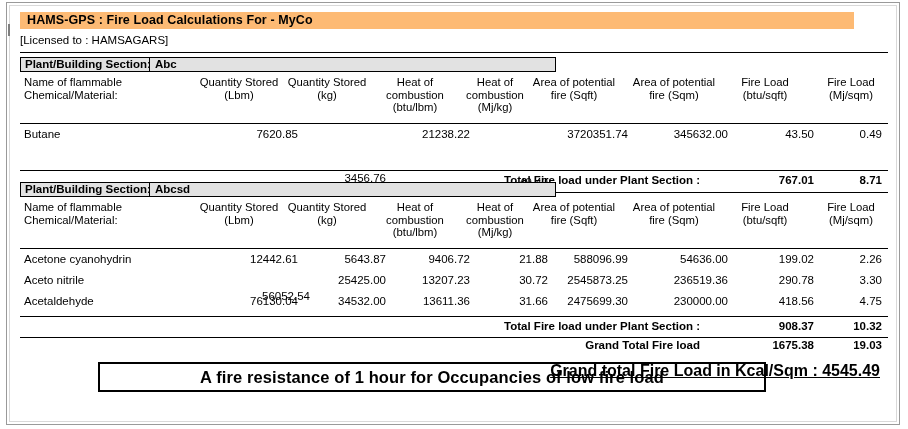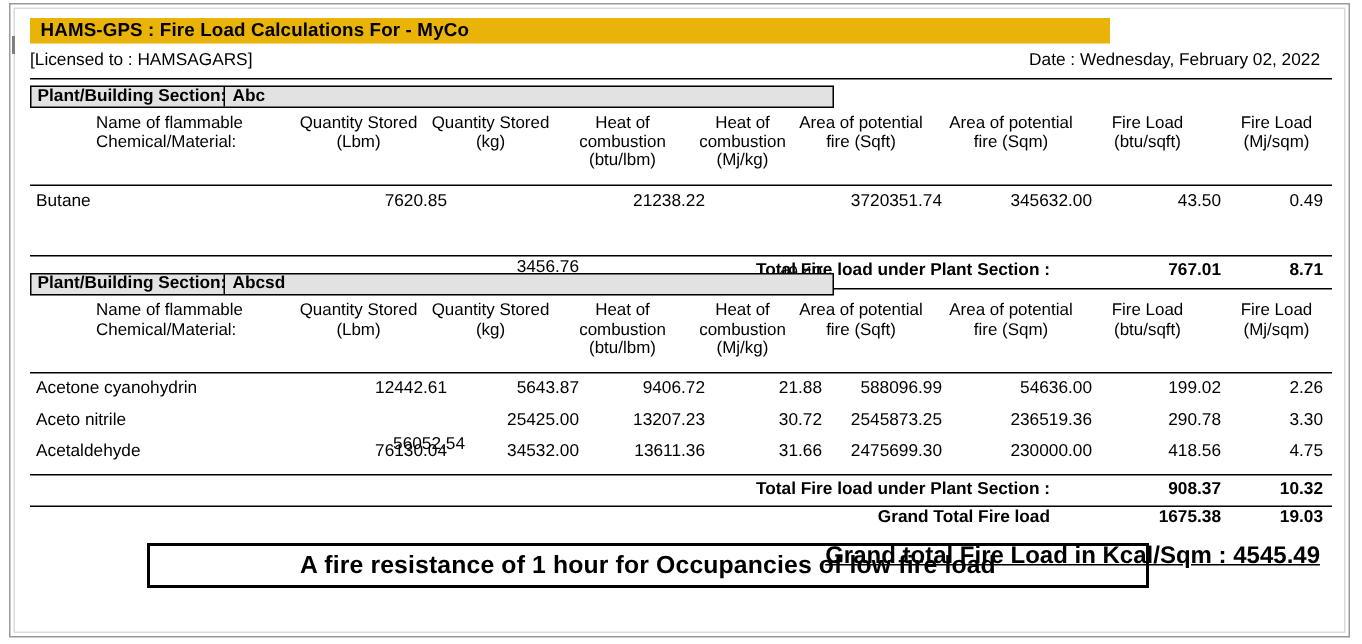--- a/index.html
+++ b/index.html
@@ -52,23 +52,23 @@
     top: 12px;
     width: 868px;
     height: 404px;
   }
 
   
   .title-bar {
     position: absolute;
     left: 0px;
     top: 0px;
-    width: 720px;
+    width: 834px;
     height: 17px;
-    background: #eab308;
+    background: #fdba74;
   }
   .title-text {
     position: absolute;
     left: 7px;
     top: 1px;
     font-size: 12.5px;
     font-weight: bold;
     letter-spacing: 0.1px;
     white-space: nowrap;
     color: #000;
@@ -153,21 +153,20 @@
   }
   .colhead .ch {
     position: absolute;
     top: 0px;
     text-align: center;
     line-height: 12.5px;
     white-space: pre-line;
   }
   .colhead .ch.left {
     text-align: left;
-    margin-left: 40px;
   }
 
   
   .datarow {
     position: absolute;
     left: 0px;
     width: 868px;
     height: 19px;
     font-size: 11.5px;
   }
@@ -245,21 +244,20 @@
 <div class="left-tick"></div>
 
 <div class="page">
 
   <div class="title-bar">
     <div class="title-text">HAMS-GPS : Fire Load Calculations For - MyCo</div>
   </div>
 
   <div class="licrow">
     <div class="license">[Licensed to : HAMSAGARS]</div>
-    <div class="date">Date : Wednesday, February 02, 2022</div>
   </div>
 
   <div class="rule" style="top:40px;"></div>
 
   <div class="sec-head" style="top:45px;">
     <div class="lbl">Plant/Building Section:</div>
     <div class="divider"></div>
     <div class="val">Abc</div>
   </div>
 

